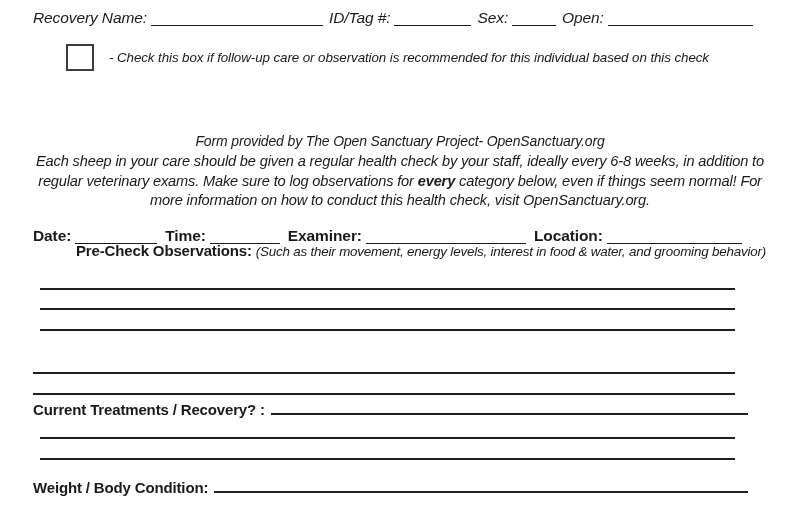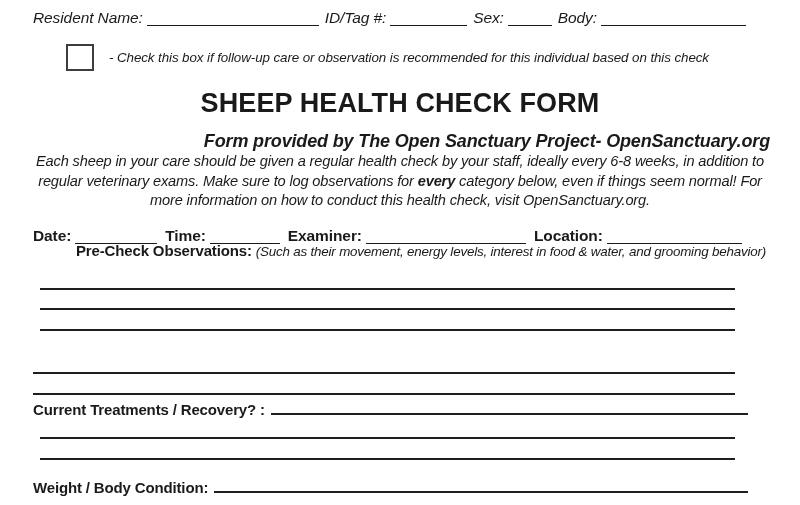--- a/index.html
+++ b/index.html
@@ -92,25 +92,24 @@
     left: 30px;
     top: 132px;
     width: 740px;
     text-align: center;
     font-style: italic;
     font-size: 14.6px;
     line-height: 19.4px;
     letter-spacing: -0.15px;
   }
   .intro .credit {
-    font-weight: bold;
+    font-weight: normal;
     display: block;
-    font-size: 18px;
+    font-size: 14px;
     margin-bottom: 1px;
-    text-align: right;
   }
   .intro b { font-weight: bold; }
 
   
   .date-row {
     position: absolute;
     left: 33px;
     top: 226px;
     width: 715px;
     font-size: 15.5px;
@@ -171,29 +170,28 @@
     margin-left: 6px;
     height: 11px;
   }
 </style>
 </head>
 <body>
 
 <div class="page">
 
   <div class="id-row">
-    <span class="lbl">Resident Name:</span><span class="fill name"></span><span class="lbl">ID/Tag #:</span><span class="fill idtag"></span><span class="lbl">Sex:</span><span class="fill sex"></span><span class="lbl">Body:</span><span class="fill breed"></span>
+    <span class="lbl">Recovery Name:</span><span class="fill name"></span><span class="lbl">ID/Tag #:</span><span class="fill idtag"></span><span class="lbl">Sex:</span><span class="fill sex"></span><span class="lbl">Open:</span><span class="fill breed"></span>
   </div>
 
   <div class="check-row">
     <div class="checkbox"></div>
     <div class="check-note">- Check this box if follow-up care or observation is recommended for this individual based on this check</div>
   </div>
 
-  <div class="title">SHEEP HEALTH CHECK FORM</div>
 
   <div class="intro">
     <span class="credit">Form provided by The Open Sanctuary Project- OpenSanctuary.org</span><span>Each sheep in your care should be given a regular health check by your staff, ideally every 6-8 weeks, in addition to regular veterinary exams. Make sure to log observations for </span><b>every</b><span> category below, even if things seem normal! For more information on how to conduct this health check, visit OpenSanctuary.org.</span>
   </div>
 
   <div class="date-row">
     <span>Date:</span><span class="fill date"></span><span>Time:</span><span class="fill time"></span><span>Examiner:</span><span class="fill examiner"></span><span>Location:</span><span class="fill location"></span>
   </div>
 
   <div class="sec-head" style="top:241px;margin-left:43px;">

